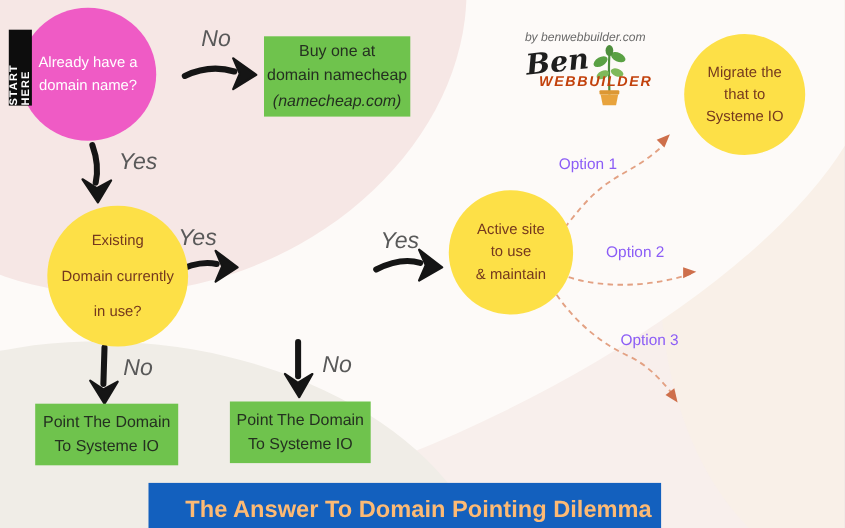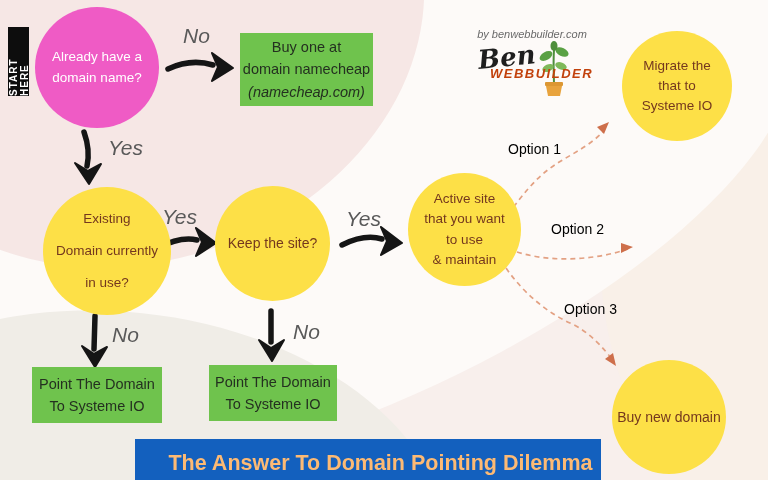--- a/index.html
+++ b/index.html
@@ -13,21 +13,21 @@
   svg.arrows{position:absolute;left:0;top:0;z-index:2;pointer-events:none;}
   .node{position:absolute;z-index:3;display:flex;flex-direction:column;align-items:center;
         justify-content:center;text-align:center;}
   .node span{display:block;}
   .circle{border-radius:50%;}
   .circle.pink{background:#EF5BC5;color:#FFFFFF;font-size:13.5px;line-height:1.5;}
   .circle.orange{background:#fde047;color:#74381E;font-size:13.5px;line-height:1.5;font-weight:400;}
   .greenbox{background:#6FC34D;color:#243020;font-size:14.5px;line-height:1.55;}
   .greenbox .it{font-style:italic;}
   .edge-label{position:absolute;z-index:3;color:#595959;font-size:21px;font-style:italic;}
-  .option-label{position:absolute;z-index:3;color:#000000;font-size:14px;}
+  .option-label{position:absolute;z-index:3;color:#8b5cf6;font-size:14px;}
   .start-tag{position:absolute;z-index:4;left:8px;top:27px;width:21px;height:69px;background:#0D0D0D;
              color:#FFFFFF;font-size:10px;font-weight:bold;letter-spacing:1px;
              writing-mode:vertical-rl;transform:rotate(180deg);
              display:flex;align-items:center;justify-content:center;}
   .banner{position:absolute;z-index:4;left:135px;top:439px;width:441px;height:48px;background:#1360BE;
           color:#fdba74;font-size:21.5px;font-weight:bold;display:flex;align-items:center;justify-content:center;padding-left:25px;}
   .brand{position:absolute;z-index:3;font-style:italic;}
   .byline{left:466px;top:28px;width:132px;text-align:center;color:#6A6A6A;font-size:11px;}
   .logo-script{left:478px;top:42px;font-family:"DejaVu Serif", serif;font-style:italic;font-weight:bold;
                font-size:26px;color:#1E1E1E;transform:rotate(-6deg);z-index:5;}
@@ -68,58 +68,51 @@
     </g>
     <g fill="#CE6F4B">
       <polygon points="609,122 604,134 597,127"></polygon>
       <polygon points="633,247 621,243 621,253"></polygon>
       <polygon points="616,366 605,359 613,353"></polygon>
     </g>
   </svg>
 
   <div class="start-tag">START HERE</div>
 
-  <div class="node circle pink" style="left:35px;top:7px;width:124px;height:121px;align-items:center;">
+  <div class="node circle pink" style="left:18px;top:7px;width:124px;height:121px;align-items:center;">
     <span>Already have a</span>
     <span>domain name?</span>
   </div>
 
   <div class="node greenbox" style="left:240px;top:33px;width:133px;height:73px;">
     <span>Buy one at</span>
     <span>domain namecheap</span>
     <span class="it">(namecheap.com)</span>
   </div>
 
   <div class="node circle orange" style="left:43px;top:187px;width:128px;height:128px;gap:12px;">
     <span>Existing</span>
     <span>Domain currently</span>
     <span>in use?</span>
   </div>
 
-  <div class="node circle orange" style="left:215px;top:186px;width:115px;height:115px;font-size:14px;">
-    <span>Keep the site?</span>
-  </div>
 
   <div class="node circle orange" style="left:408px;top:173px;width:113px;height:113px;">
     <span>Active site</span>
-    <span>that you want</span>
     <span>to use</span>
     <span>&amp; maintain</span>
   </div>
 
   <div class="node circle orange" style="left:622px;top:31px;width:110px;height:110px;">
     <span>Migrate the</span>
     <span>that to</span>
     <span>Systeme IO</span>
   </div>
 
 
-  <div class="node circle orange" style="left:612px;top:360px;width:114px;height:114px;font-size:14px;">
-    <span>Buy new domain</span>
-  </div>
 
   <div class="node greenbox" style="left:32px;top:367px;width:130px;height:56px;">
     <span>Point The Domain</span>
     <span>To Systeme IO</span>
   </div>
 
   <div class="node greenbox" style="left:209px;top:365px;width:128px;height:56px;">
     <span>Point The Domain</span>
     <span>To Systeme IO</span>
   </div>

